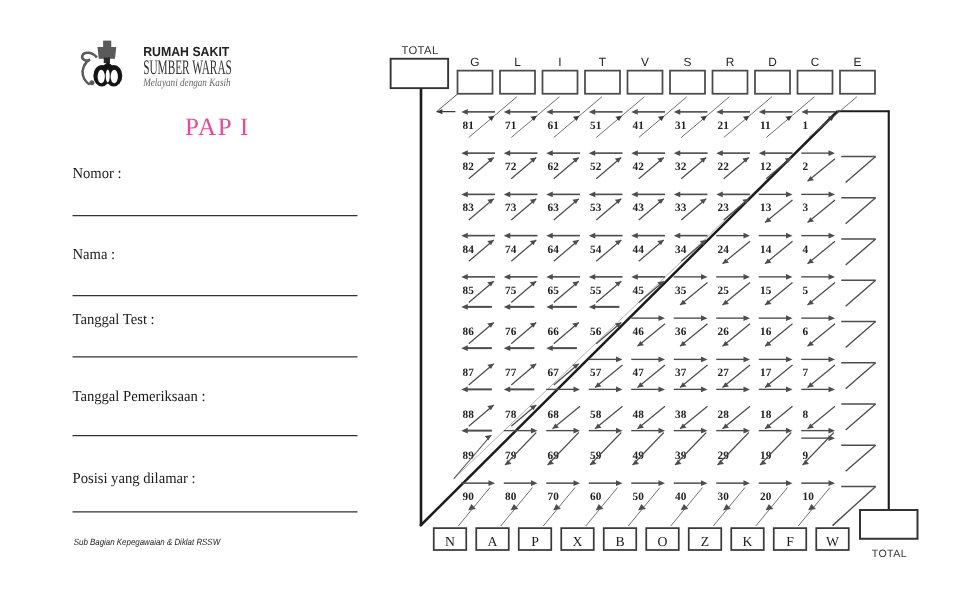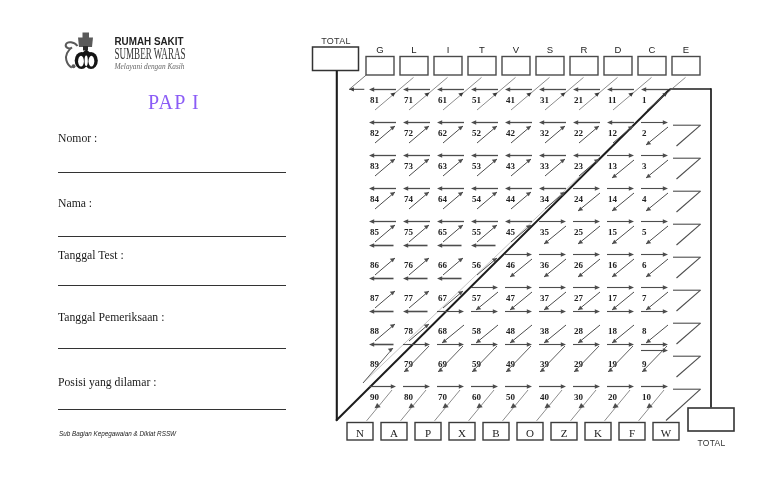--- a/index.html
+++ b/index.html
@@ -26,21 +26,21 @@
     <ellipse cx="39.4" cy="35.2" rx="2.9" ry="5.4" fill="#fff"></ellipse>
     <ellipse cx="34.2" cy="34.8" rx="1.6" ry="5.2" fill="#fff"></ellipse>
   </svg>
 
   <svg class="abs" style="left:110px;top:32px" width="85" height="40" viewBox="0 0 85 40">
     <text x="4.5" y="12.5" font-family="Liberation Sans, sans-serif" font-size="10.5" font-weight="bold" fill="#222" textLength="69" lengthAdjust="spacingAndGlyphs">RUMAH SAKIT</text>
     <text x="4.5" y="27" font-family="Liberation Serif, serif" font-size="16.5" fill="#333" textLength="71" lengthAdjust="spacingAndGlyphs">SUMBER WARAS</text>
     <text x="4.5" y="36.5" font-family="Liberation Serif, serif" font-style="italic" font-size="9" fill="#666" textLength="70" lengthAdjust="spacingAndGlyphs">Melayani dengan Kasih</text>
   </svg>
 
-  <div class="abs" style="left:148px;top:91px;font-size:20px;letter-spacing:1.2px;color:#8b5cf6;">PAP I</div>
+  <div class="abs" style="left:148px;top:91px;font-size:20px;letter-spacing:1.2px;color:#ec4899;">PAP I</div>
 
   <div class="fldlbl" style="left:58px;top:131px">Nomor :</div>
 
   <div class="fline" style="top:171.6px"></div>
 
   <div class="fldlbl" style="left:58px;top:196px">Nama :</div>
 
   <div class="fline" style="top:236px"></div>
 
   <div class="fldlbl" style="left:58px;top:248px">Tanggal Test :</div>

